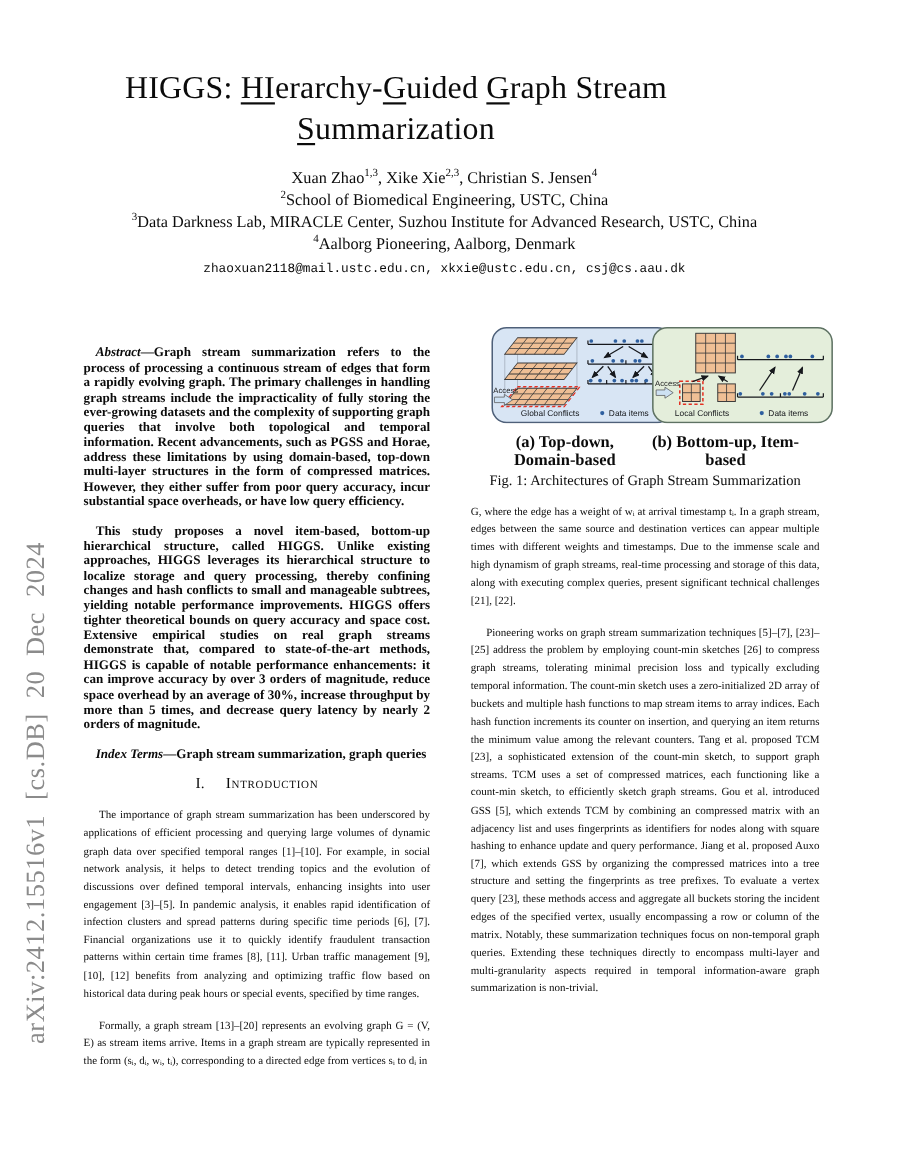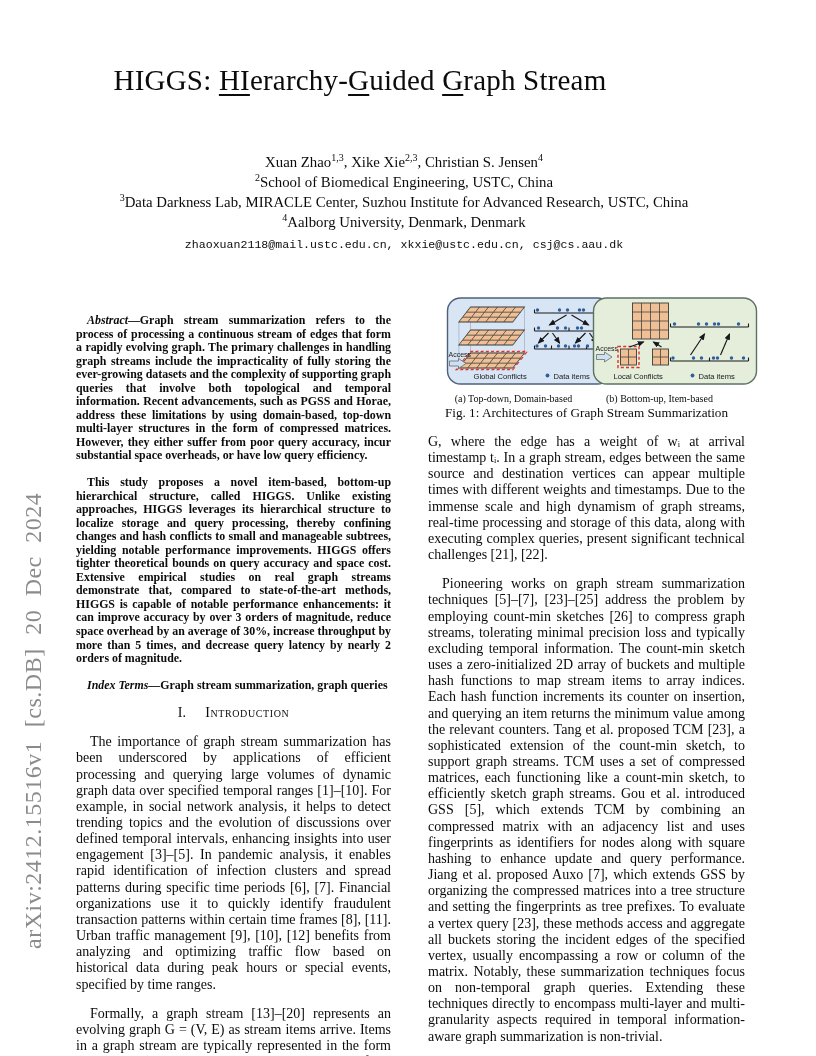--- a/index.html
+++ b/index.html
@@ -21,29 +21,29 @@
 
   
   .col{position:absolute;text-align:justify;}
   .col-left{left:63px;top:301px;width:341px;}
   .col-right{left:415px;top:297px;width:343px;}
   p{margin:13px;}
   .abs{font-size:11.9px;line-height:13.55px;font-weight:700;text-indent:11px;}
   .abs .lead{font-style:italic;}
   .sec{font-size:14px;font-weight:400;text-align:center;margin:13px 0 9px 0;letter-spacing:0.2px;}
   .sec .sc{font-variant:small-caps;letter-spacing:0.6px;margin-left:19px;}
-  .body{font-size:14px;line-height:16.15px;}
+  .body{font-size:10px;line-height:16.15px;}
   .ind{text-indent:14px;}
   .gap{margin-top:3px;}
 
   
   figure{margin:0 0 8px 0;}
   .panels{display:flex;gap:11px;justify-content:center;}
   .panel{width:135px;}
-  .pcap{font-size:10px;text-align:center;margin-top:4px;text-indent:0;}
+  .pcap{font-size:15px;text-align:center;margin-top:4px;text-indent:0;font-weight:bold;}
   .fcap{font-size:13.2px;text-align:center;margin:1px 0 10px 0;}
 
   
   .bgA{fill:var(--panel-a-bg);stroke:var(--panel-a-border);stroke-width:1.4;}
   .bgB{fill:var(--panel-b-bg);stroke:var(--panel-b-border);stroke-width:1.4;}
   .cellA{fill:var(--grid-fill);stroke:#3b3b3b;stroke-width:0.9;}
   .gline{fill:none;stroke:#3b3b3b;stroke-width:0.75;}
   .tl{stroke:#16181c;stroke-width:1.1;fill:none;}
   .arr{stroke:#16181c;stroke-width:1.15;fill:none;}
   .dot{fill:var(--dot);}
@@ -55,27 +55,28 @@
 </style>
 </head>
 <body>
 
 <div class="page">
 
   <div class="arxiv">arXiv:2412.15516v1 [cs.DB] 20 Dec 2024</div>
 
   <h1 class="title">
     <span><span>HIGGS: </span><span class="u">HI</span><span>erarchy-</span><span class="u">G</span><span>uided </span><span class="u">G</span><span>raph Stream</span></span><br>
+    <span><span class="u">S</span><span>ummarization</span></span>
   </h1>
 
   <div class="authorwrap">
     <div><span>Xuan Zhao</span><sup>1,3</sup><span>, </span><span>Xike Xie</span><sup>2,3</sup><span>, </span><span>Christian S. Jensen</span><sup>4</sup></div>
     <div><sup>2</sup><span>School of Biomedical Engineering, USTC, China</span></div>
     <div><sup>3</sup><span>Data Darkness Lab, MIRACLE Center, Suzhou Institute for Advanced Research, USTC, China</span></div>
-    <div><sup>4</sup><span>Aalborg University, Denmark, Denmark</span></div>
+    <div><sup>4</sup><span>Aalborg Pioneering, Aalborg, Denmark</span></div>
     <div class="emails">zhaoxuan2118@mail.ustc.edu.cn, xkxie@ustc.edu.cn, csj@cs.aau.dk</div>
   </div>
 
   <div class="col col-left">
     <p class="abs"><span class="lead">Abstract</span><span>—</span><span>Graph stream summarization refers to the process of processing a continuous stream of edges that form a rapidly evolving graph. The primary challenges in handling graph streams include the impracticality of fully storing the ever-growing datasets and the complexity of supporting graph queries that involve both topological and temporal information. Recent advancements, such as PGSS and Horae, address these limitations by using domain-based, top-down multi-layer structures in the form of compressed matrices. However, they either suffer from poor query accuracy, incur substantial space overheads, or have low query efficiency.</span></p>
     <p class="abs gap">This study proposes a novel item-based, bottom-up hierarchical structure, called HIGGS. Unlike existing approaches, HIGGS leverages its hierarchical structure to localize storage and query processing, thereby confining changes and hash conflicts to small and manageable subtrees, yielding notable performance improvements. HIGGS offers tighter theoretical bounds on query accuracy and space cost. Extensive empirical studies on real graph streams demonstrate that, compared to state-of-the-art methods, HIGGS is capable of notable performance enhancements: it can improve accuracy by over 3 orders of magnitude, reduce space overhead by an average of 30%, increase throughput by more than 5 times, and decrease query latency by nearly 2 orders of magnitude.</p>
     <p class="abs gap"><span class="lead">Index Terms</span><span>—</span><span>Graph stream summarization, graph queries</span></p>
     <h2 class="sec"><span>I.</span><span class="sc">Introduction</span></h2>
     <p class="body ind">The importance of graph stream summarization has been underscored by applications of efficient processing and querying large volumes of dynamic graph data over specified temporal ranges [1]–[10]. For example, in social network analysis, it helps to detect trending topics and the evolution of discussions over defined temporal intervals, enhancing insights into user engagement [3]–[5]. In pandemic analysis, it enables rapid identification of infection clusters and spread patterns during specific time periods [6], [7]. Financial organizations use it to quickly identify fraudulent transaction patterns within certain time frames [8], [11]. Urban traffic management [9], [10], [12] benefits from analyzing and optimizing traffic flow based on historical data during peak hours or special events, specified by time ranges.</p>
     <p class="body ind">Formally, a graph stream [13]–[20] represents an evolving graph G = (V, E) as stream items arrive. Items in a graph stream are typically represented in the form (sᵢ, dᵢ, wᵢ, tᵢ), corresponding to a directed edge from vertices sᵢ to dᵢ in</p>

